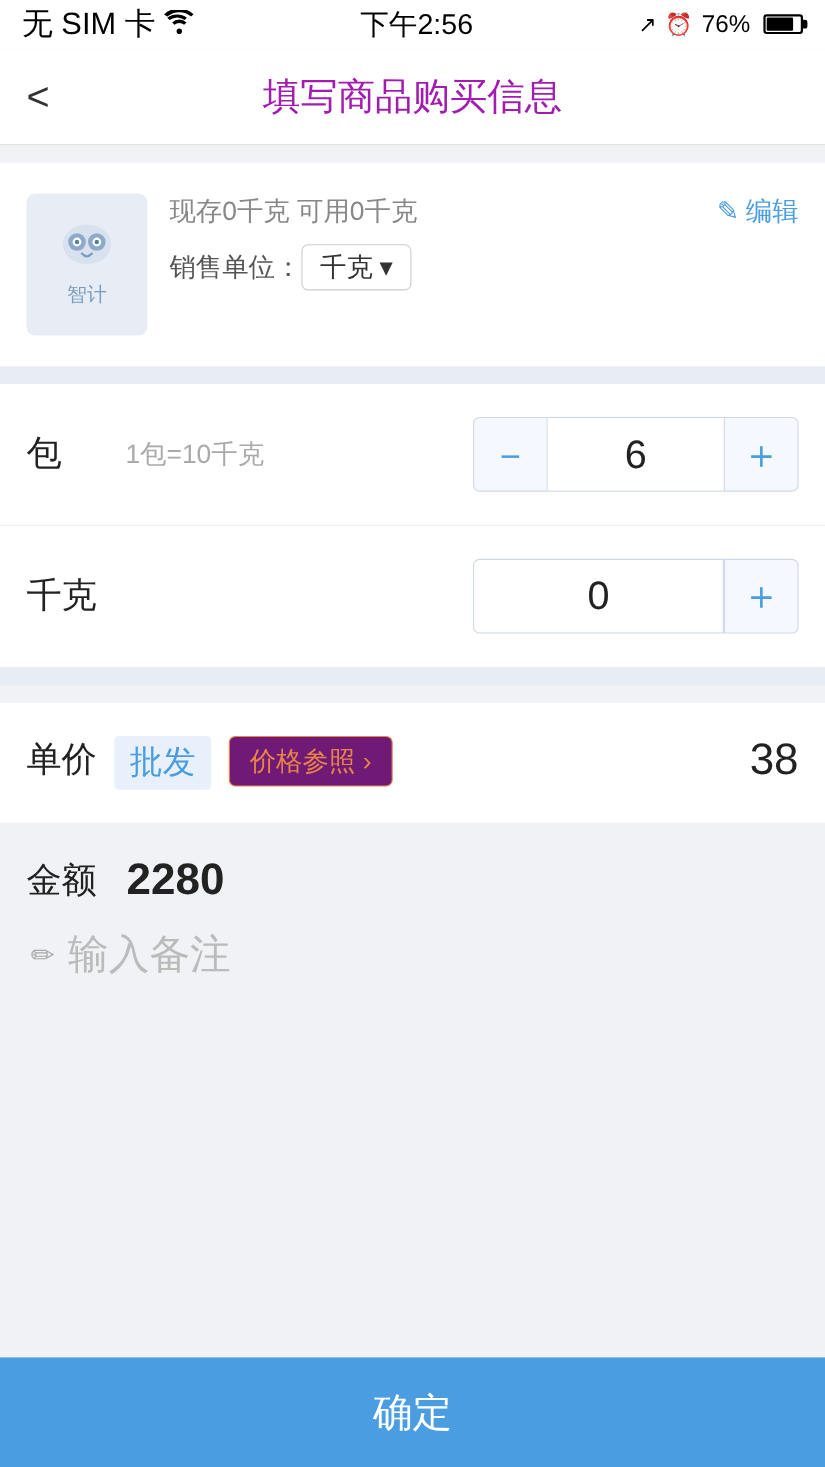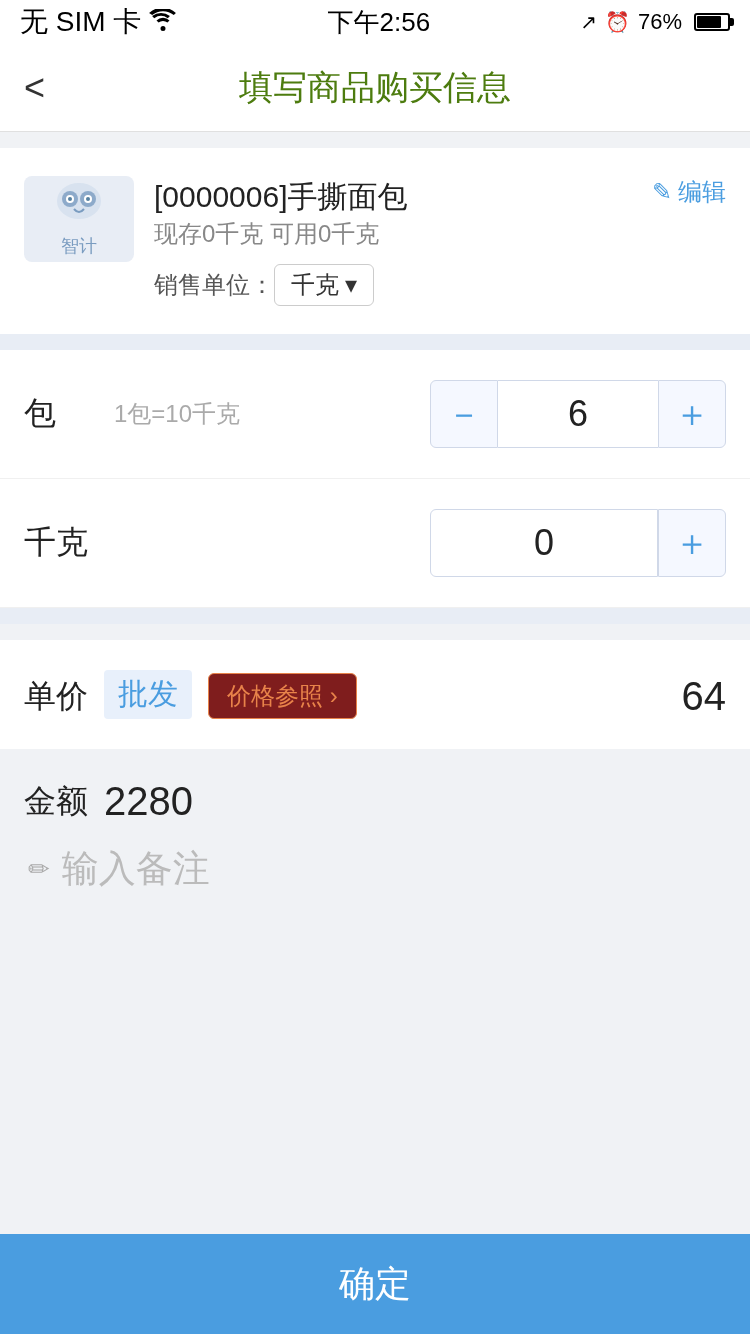--- a/index.html
+++ b/index.html
@@ -67,36 +67,36 @@
     .nav-back {
       position: absolute;
       left: 24px;
       font-size: 36px;
       color: #333;
       cursor: pointer;
     }
     .nav-title {
       font-size: 34px;
       font-weight: 500;
-      color: #4d7c0f;
+      color: #a21caf;
     }
 
     
     .product-section {
       background: #fff;
       padding: 28px 24px;
       margin-top: 16px;
       display: flex;
       align-items: flex-start;
       gap: 20px;
       position: relative;
     }
     .product-image {
       width: 110px;
-      height: 86px;
+      height: 129px;
       background: #e8edf5;
       border-radius: 8px;
       display: flex;
       align-items: center;
       justify-content: center;
       flex-shrink: 0;
     }
     .product-image-inner {
       display: flex;
       flex-direction: column;
@@ -240,38 +240,38 @@
       background: #fff;
       cursor: pointer;
     }
 
     
     .price-section {
       background: #fff;
       margin-top: 16px;
       padding: 30px 24px;
       display: flex;
-      align-items: flex-end;
+      align-items: flex-start;
       gap: 16px;
     }
     .price-label { font-size: 32px; color: #222; }
     .price-tag {
       background: #e8f0fb;
       color: #4a9de0;
       font-size: 30px;
       padding: 4px 14px;
       border-radius: 4px;
     }
     .price-ref-btn {
       border: 1.5px solid #e8834a;
       border-radius: 6px;
       padding: 6px 18px;
       font-size: 24px;
       color: #e8834a;
-      background: #7f1d1d;
+      background: #701a75;
       display: flex;
       align-items: center;
       gap: 6px;
       cursor: pointer;
     }
     .price-value {
       margin-left: auto;
       font-size: 40px;
       color: #222;
       font-weight: 500;
@@ -282,21 +282,21 @@
       background: #f0f2f5;
       padding: 30px 24px 10px 24px;
     }
     .amount-row {
       display: flex;
       align-items: center;
       gap: 16px;
       font-size: 32px;
       color: #222;
     }
-    .amount-value { font-size: 40px; font-weight: 400; color: #222; }
+    .amount-value { font-size: 40px; font-weight: 700; color: #222; margin-left: 11px; }
     .note-row {
       display: flex;
       align-items: center;
       gap: 12px;
       margin-top: 20px;
       padding: 0 4px;
     }
     .note-icon { font-size: 26px; color: #aaa; }
     .note-text { font-size: 37px; color: #bbb; }
 
@@ -363,21 +363,20 @@
           <circle cx="34" cy="18" r="4" fill="#fff"></circle>
           <circle cx="16" cy="18" r="2" fill="#5580a0"></circle>
           <circle cx="34" cy="18" r="2" fill="#5580a0"></circle>
           <path d="M20 28 Q25 34 30 28" stroke="#7a9cc0" stroke-width="2" fill="none"></path>
         </svg>
       </span>
       <span class="owl-text">智计</span>
     </div>
   </div>
   <div class="product-info">
-    <div class="product-name">[0000006]手撕面包</div>
     <div class="product-stock">现存0千克  可用0千克</div>
     <div class="product-unit-row">
       <span>销售单位：</span>
       <div class="unit-selector">
         <span>千克</span>
         <span>▾</span>
       </div>
     </div>
   </div>
   <div class="edit-btn">
@@ -410,21 +409,21 @@
   </div>
 
 </div>
 
 <div class="section-divider"></div>
 
 <div class="price-section">
   <span class="price-label">单价</span>
   <span class="price-tag">批发</span>
   <button class="price-ref-btn">价格参照 ›</button>
-  <span class="price-value">64</span>
+  <span class="price-value">38</span>
 </div>
 
 <div class="amount-section">
   <div class="amount-row">
     <span>金额</span>
     <span class="amount-value">2280</span>
   </div>
   <div class="note-row">
     <span class="note-icon">✏</span>
     <span class="note-text">输入备注</span>

